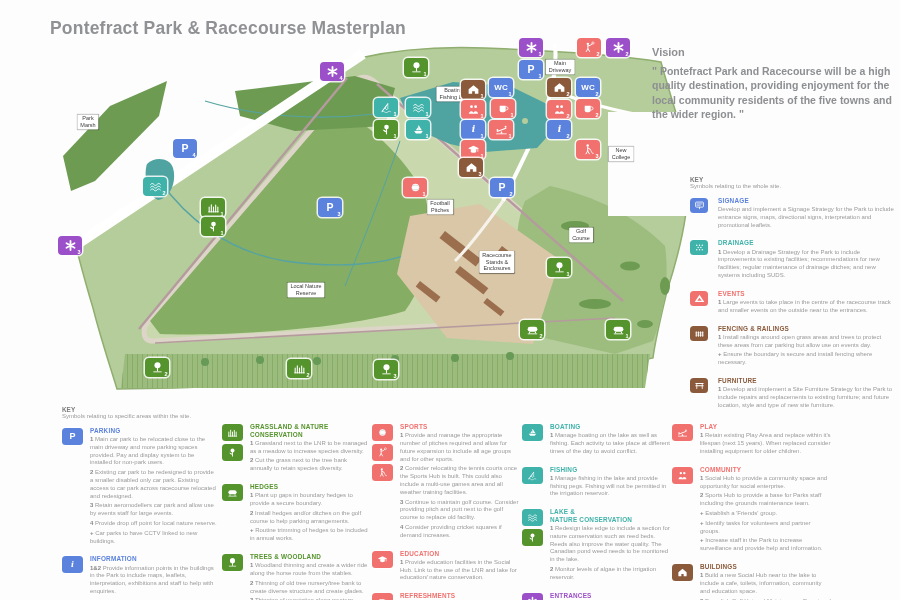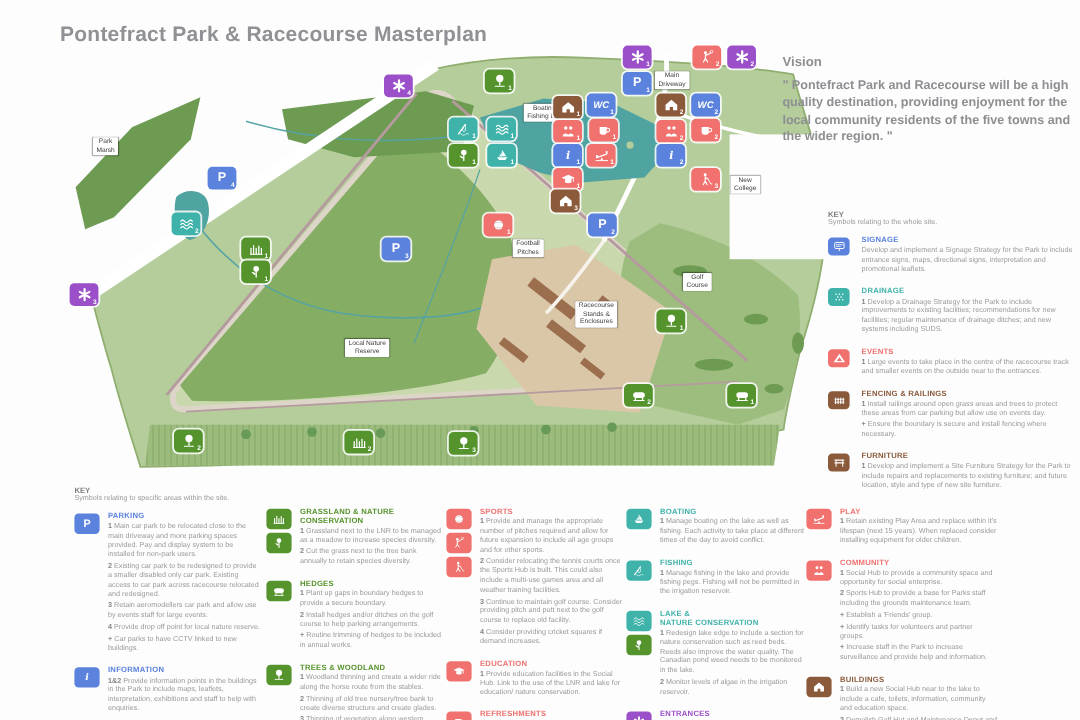--- a/index.html
+++ b/index.html
@@ -10,21 +10,21 @@
   #map{position:absolute;left:55px;top:36px;width:645px;height:368px;}
   #map svg.base{position:absolute;left:0;top:0;width:645px;height:368px;}
   .map-label{position:absolute;transform:translate(-50%,-50%);background:#fff;color:#3c3c3c;
     font-size:5.5px;line-height:1.2;padding:1px 3px;text-align:center;white-space:pre-line;
     border-radius:1px;box-shadow:0 0 1px rgba(0,0,0,.45);}
   
   .chip{position:absolute;width:24px;height:19px;border-radius:4px;color:#fff;display:flex;
     align-items:center;justify-content:center;box-shadow:0 0 0 1.5px rgba(255,255,255,.85);}
   .chip svg{width:13px;height:13px;display:block;}
   .chip .lc{font-weight:bold;font-size:10.5px;line-height:1;}
-  .chip .lc.wc{font-size:8px;letter-spacing:0;font-style:italic;}
+  .chip .lc.wc{font-size:8px;letter-spacing:0;}
   .chip .sub{position:absolute;right:1.5px;bottom:.5px;font-size:5.5px;font-weight:bold;}
   .c-blue{background:#5b82dd}.c-teal{background:#3fb2aa}.c-green{background:#55932c}
   .c-pink{background:#f0716e}.c-purple{background:#9b4fc9}.c-brown{background:#8a5a3b}
   
   #vision{position:absolute;left:652px;top:46px;width:252px;color:#8d8f92;}
   #vision h2{margin:0 0 6px 0;font-size:11px;font-weight:bold;}
   #vision p{margin:0;font-size:10.5px;font-weight:bold;line-height:1.38;}
   
   .key-head{font-size:6.4px;font-weight:bold;color:#7c7c7c;}
   .key-sub{font-size:6px;color:#9a9a9a;margin-bottom:6px;line-height:1.3;}

